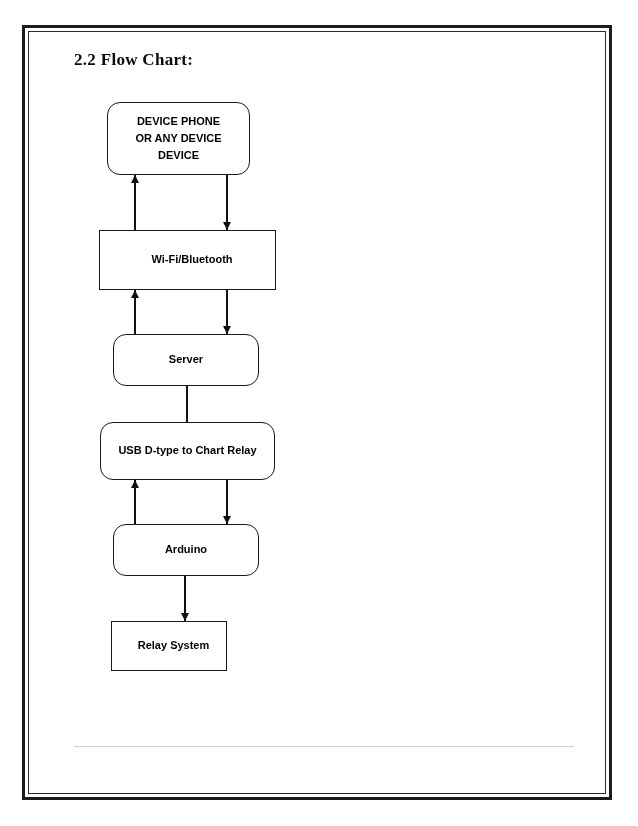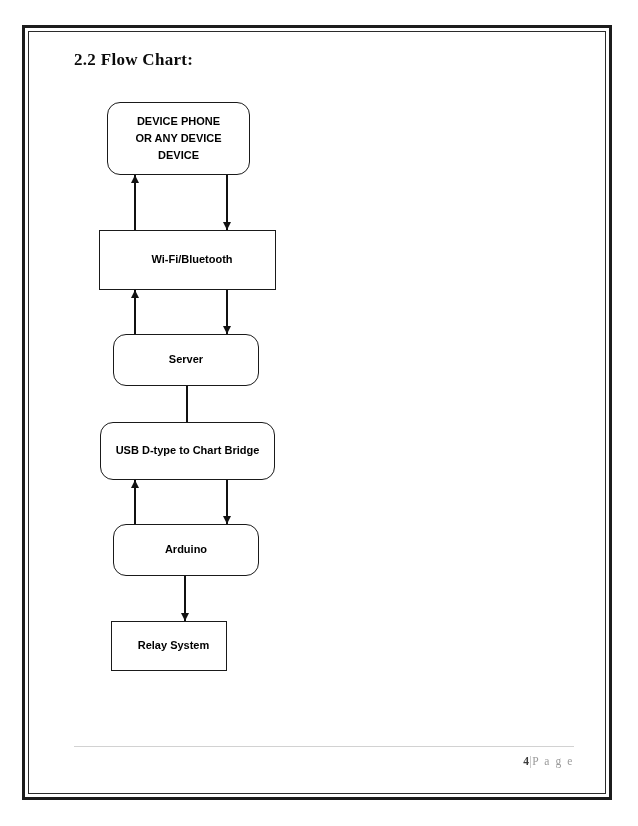--- a/index.html
+++ b/index.html
@@ -165,21 +165,21 @@
         <div class="node-label">Wi-Fi/Bluetooth</div>
       </div>
 
       <div class="node rounded" style="left:88px; top:306px; width:146px; height:52px;">
         <div class="node-label">Server</div>
       </div>
 
       <div class="node rounded" style="left:75px; top:394px; width:175px; height:58px;">
         <div class="node-label">
           <span>USB D-type to Chart</span>
-          <span>Bridge</span>
+          <span>Relay</span>
         </div>
       </div>
 
       <div class="node rounded" style="left:88px; top:496px; width:146px; height:52px;">
         <div class="node-label">Arduino</div>
       </div>
 
       <div class="node square" style="left:86px; top:593px; width:116px; height:50px;">
         <div class="node-label">Relay System</div>
       </div>
@@ -220,17 +220,16 @@
 
       <div class="conn" style="left:159px; top:548px; width:2px; height:45px;">
         <div class="stem" style="height:45px; top:0;"></div>
         <div class="arrow-head down" style="top:37px;"></div>
       </div>
 
     </div>
 
     <div id="page-footer">
       <div id="footer-rule"></div>
-      <div id="footer-text"><span id="footer-pagenum">4</span><span id="footer-sep">|</span><span>P a g e</span></div>
     </div>
 
   </div>
 </div>
 
 </body></html>

